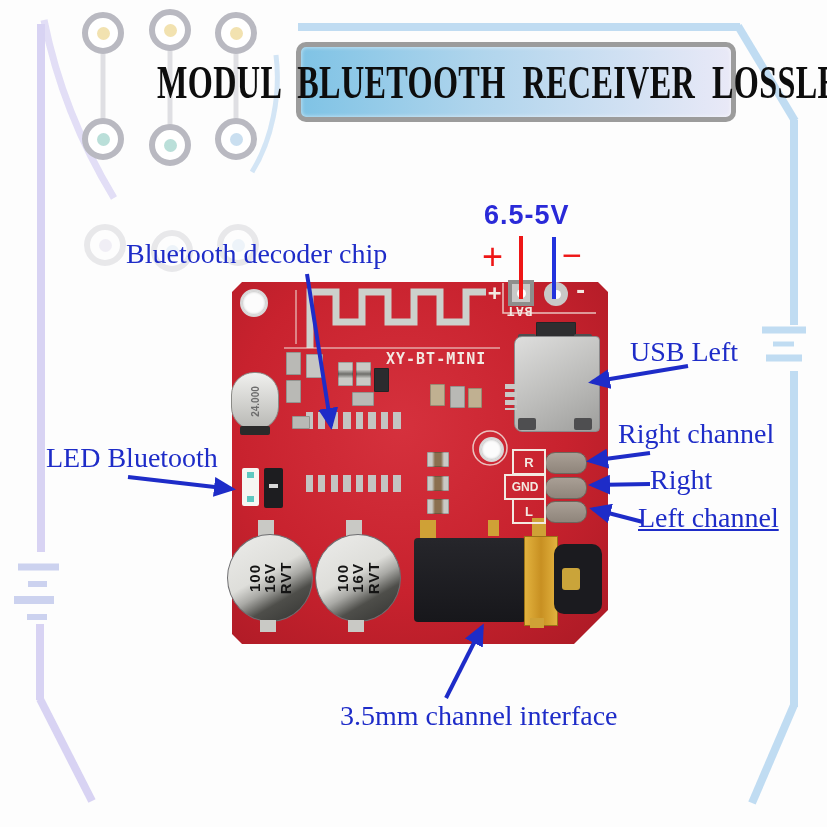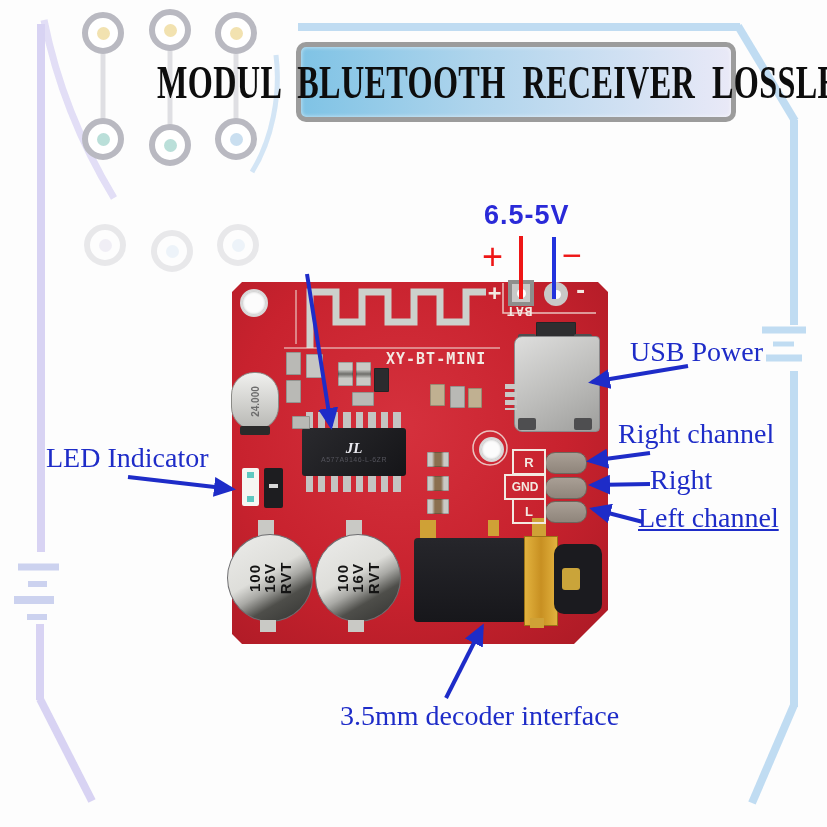--- a/index.html
+++ b/index.html
@@ -143,26 +143,20 @@
        background:linear-gradient(180deg,#f0f0ee,#b8b8b4);border:1px solid #8a8a86;
        display:flex;align-items:center;justify-content:center;">
     <span style="transform:rotate(-90deg);font-size:10px;color:#6d6d6d;font-weight:bold;">24.000</span>
   </div>
   <div class="part" style="left:240px;top:426px;width:30px;height:9px;background:#2a2a2a;border-radius:2px;"></div>
 
   <div class="part" style="left:306px;top:412px;width:100px;height:17px;
        background:repeating-linear-gradient(90deg,#c4c4c2 0 7px,transparent 7px 12.5px);"></div>
   <div class="part" style="left:306px;top:475px;width:100px;height:17px;
        background:repeating-linear-gradient(90deg,#c4c4c2 0 7px,transparent 7px 12.5px);"></div>
-  <div class="part" style="left:302px;top:428px;width:104px;height:48px;border-radius:3px;
-       background:linear-gradient(135deg,#2a2a2e,#151518);display:flex;flex-direction:column;
-       align-items:center;justify-content:center;">
-    <span style="color:#e9e9ef;font-family:'Liberation Serif',serif;font-style:italic;font-weight:bold;font-size:15px;line-height:1;">JL</span>
-    <span style="color:#54545c;font-size:7px;letter-spacing:.5px;">A577A9146-L-6ZR</span>
-  </div>
 
   <div class="part" style="left:242px;top:468px;width:17px;height:38px;background:#f6f6f2;border-radius:2px;">
     <div style="position:absolute;left:5px;top:4px;width:7px;height:6px;background:#5fc8c0;"></div>
     <div style="position:absolute;left:5px;bottom:4px;width:7px;height:6px;background:#5fc8c0;"></div>
   </div>
   <div class="part" style="left:264px;top:468px;width:19px;height:40px;background:#1d1d20;border-radius:2px;">
     <div style="position:absolute;left:5px;top:16px;width:9px;height:4px;background:#d8d8d8;"></div>
   </div>
 
   <div class="smd" style="left:286px;top:352px;width:13px;height:21px;background:#b9b9b5;"></div>
@@ -261,20 +255,21 @@
       <path d="M128 477 L 232 489" marker-end="url(#ah)"></path>
       <path d="M446 698 L 482 627" marker-end="url(#ah)"></path>
     </g>
     <path d="M521 236 V 299" stroke="#ee1616" stroke-width="4"></path>
     <path d="M554 237 V 299" stroke="#2233dd" stroke-width="4"></path>
   </svg>
 
   <div class="lbl" style="left:484px;top:200px;font-family:'Liberation Sans',sans-serif;font-weight:bold;font-size:27px;color:#2a2ad8;letter-spacing:1px;">6.5-5V</div>
   <div class="sign" style="left:482px;top:236px;font-size:36px;font-weight:300;">+</div>
   <div class="sign" style="left:562px;top:236px;font-size:34px;font-weight:300;">−</div>
-  <div class="lbl" style="left:630px;top:336px;">USB Power</div>
+  <div class="lbl" style="left:126px;top:238px;">Bluetooth decoder chip</div>
+  <div class="lbl" style="left:630px;top:336px;">USB Left</div>
   <div class="lbl" style="left:618px;top:418px;">Right channel</div>
   <div class="lbl" style="left:650px;top:464px;">Right</div>
   <div class="lbl" style="left:638px;top:502px;text-decoration:underline;">Left channel</div>
-  <div class="lbl" style="left:46px;top:442px;">LED Indicator</div>
-  <div class="lbl" style="left:340px;top:700px;">3.5mm decoder interface</div>
+  <div class="lbl" style="left:46px;top:442px;">LED Bluetooth</div>
+  <div class="lbl" style="left:340px;top:700px;">3.5mm channel interface</div>
 
 </div>
 
 </body></html>

